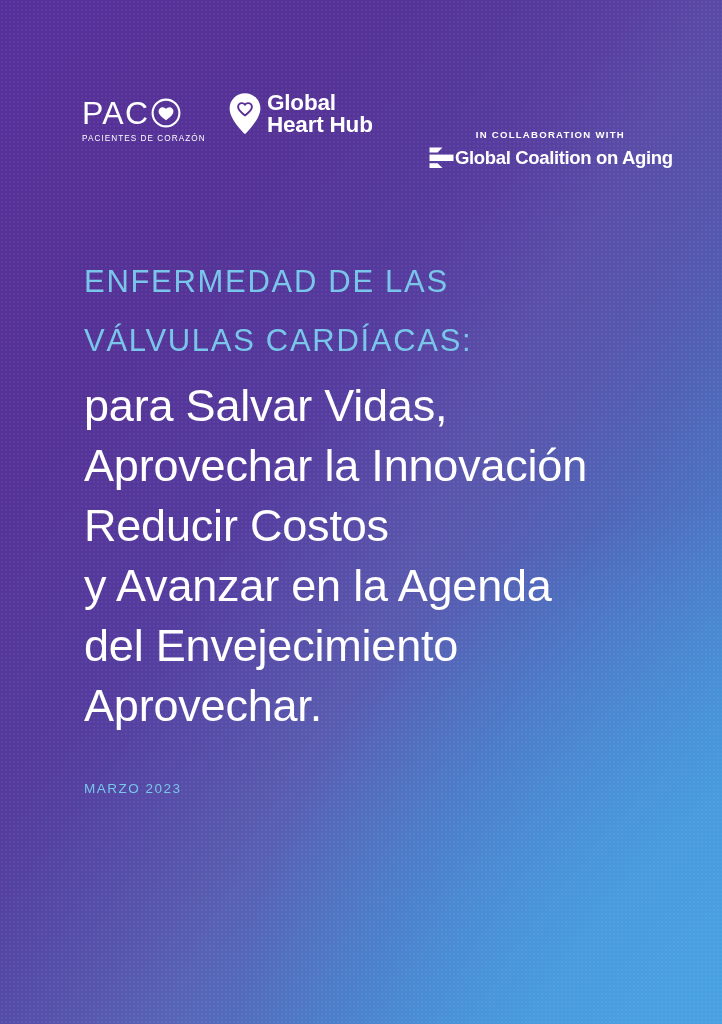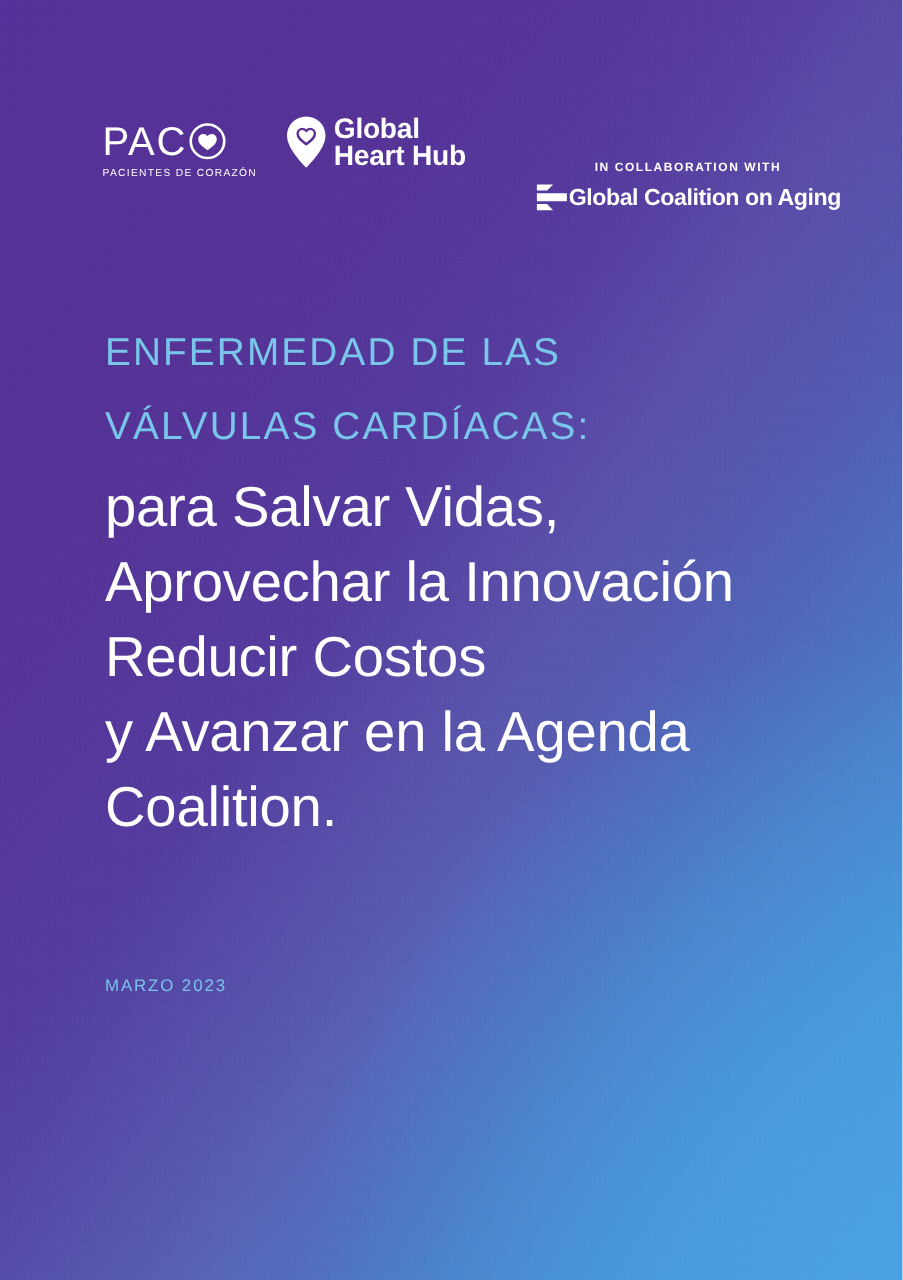--- a/index.html
+++ b/index.html
@@ -211,19 +211,20 @@
   <div id="title-block">
     <div id="eyebrow">
       <div class="eyebrow-line">ENFERMEDAD DE LAS</div>
       <div class="eyebrow-line">VÁLVULAS CARDÍACAS:</div>
     </div>
     <div id="headline">
       <div class="headline-line">para Salvar Vidas,</div>
       <div class="headline-line">Aprovechar la Innovación</div>
       <div class="headline-line">Reducir Costos</div>
       <div class="headline-line">y Avanzar en la Agenda</div>
-      <div class="headline-line">Coalition.</div>
+      <div class="headline-line">del Envejecimiento</div>
+      <div class="headline-line">Aprovechar.</div>
     </div>
   </div>
 
   <div id="date-line">MARZO 2023</div>
 
 </div>
 
 </body></html>

